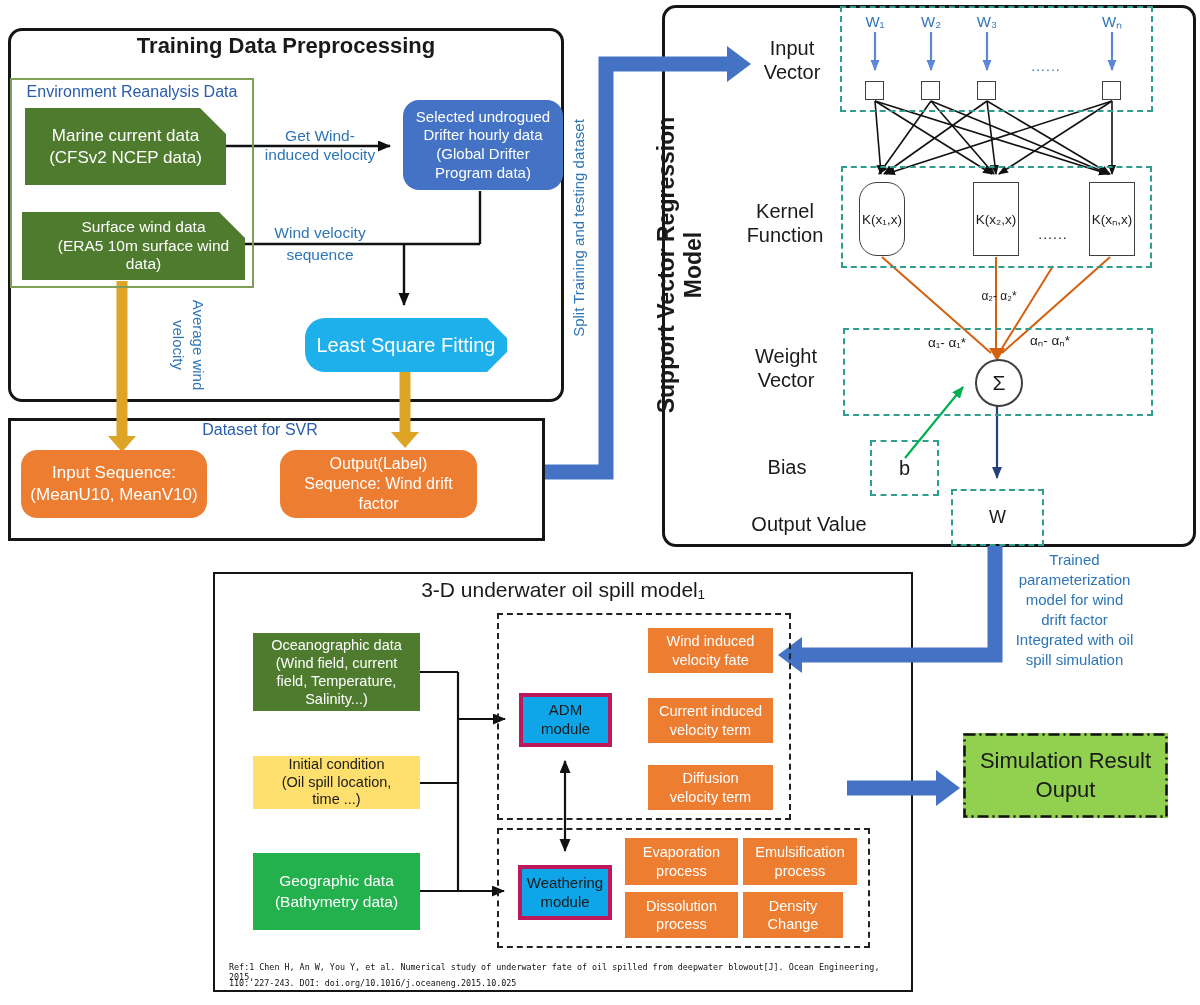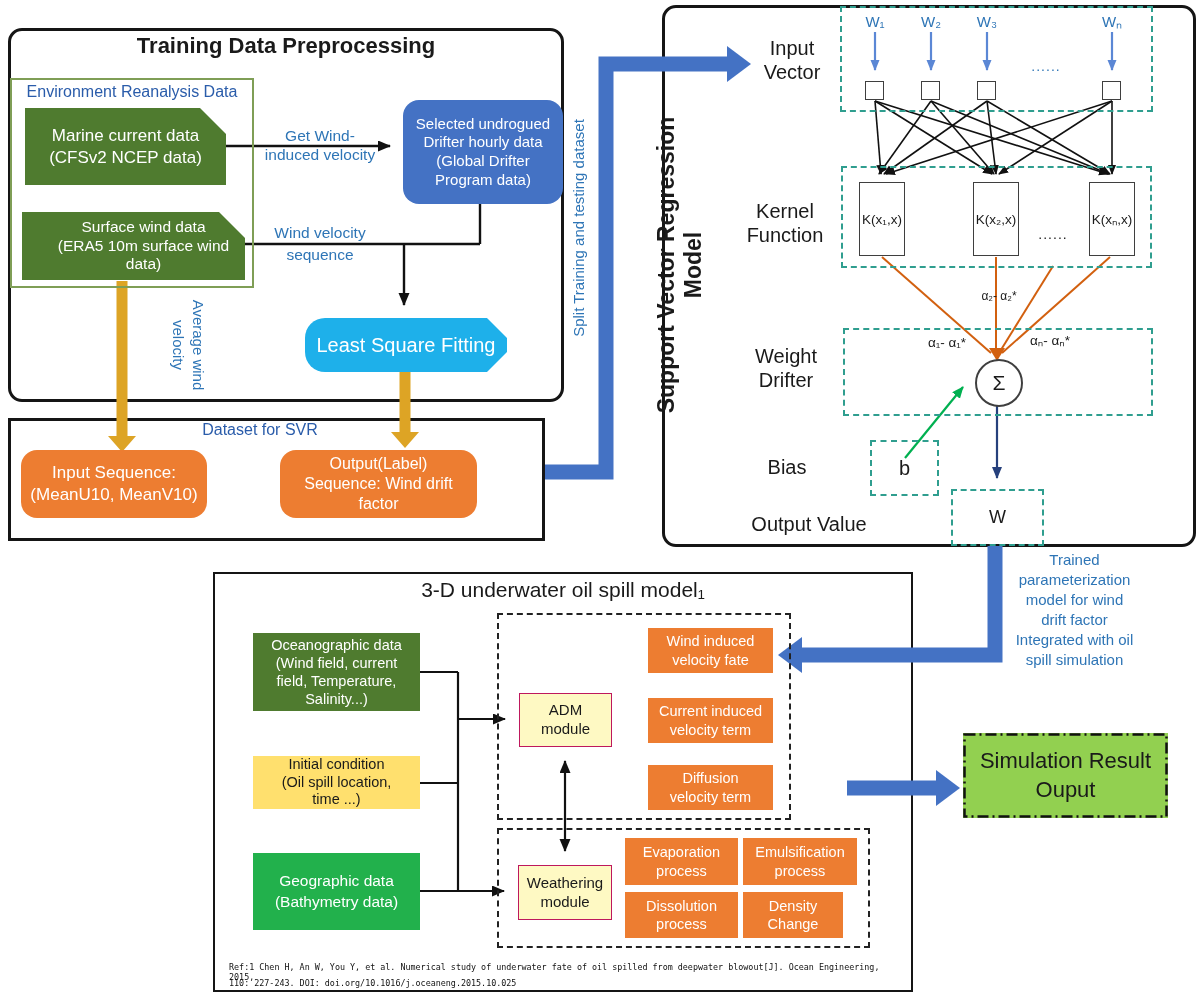--- a/index.html
+++ b/index.html
@@ -14,21 +14,21 @@
   .dblack{border:2px dashed #222;box-sizing:border-box;}
   .whitebox{border:1.6px solid #3f3f3f;background:#fff;box-sizing:border-box;}
   .blue{color:#2e75b6;}
   .hblue{color:#2a5caa;}
   .wtxt{color:#fff;}
   .orangebox{background:#ed7d31;border-radius:16px;}
   .orangesq{background:#ed7d31;}
   .snip{clip-path:polygon(0 0,calc(100% - 26px) 0,100% 26px,100% 100%,0 100%);}
   .lsf{background:#1eb0ea;border-radius:20px;
        clip-path:polygon(0 0,calc(100% - 20px) 0,100% 20px,100% calc(100% - 20px),calc(100% - 20px) 100%,0 100%);}
-  .cyanmod{background:#fef9c3;border:1px solid #be185d;box-sizing:border-box;}
+  .cyanmod{background:#0ea5e9;border:4px solid #be185d;box-sizing:border-box;}
   .rot-cw{transform:rotate(90deg);}
   .rot-ccw{transform:rotate(-90deg);}
   .mono{font-family:"DejaVu Sans Mono",monospace;}
 </style>
 </head>
 <body>
 
 <div id="stage">
 
   <div class="abs panel round14" style="left:8px;top:28px;width:556px;height:374px;"></div>
@@ -134,21 +134,21 @@
 (CFSv2 NCEP data)</div>
   <div class="abs flexc snip wtxt pre" style="left:22px;top:212px;width:203px;height:68px;background:#4f7b2f;font-size:15.5px;line-height:1.2;padding-left:20px;">Surface wind data
 (ERA5 10m surface wind
 data)</div>
 
   <div class="abs flexc blue pre" style="left:250px;top:124px;width:140px;height:42px;font-size:15.5px;line-height:1.25;">Get Wind-
 induced velocity</div>
   <div class="abs flexc blue pre" style="left:255px;top:222px;width:130px;height:44px;font-size:15.5px;line-height:1.45;">Wind velocity
 sequence</div>
 
-  <div class="abs flexc wtxt pre" style="left:403px;top:100px;width:160px;height:104px;background:#4472c4;border-radius:16px;font-size:15px;line-height:1.25;">Selected undrogued
+  <div class="abs flexc wtxt pre" style="left:403px;top:100px;width:160px;height:90px;background:#4472c4;border-radius:16px;font-size:15px;line-height:1.25;">Selected undrogued
 Drifter hourly data
 (Global Drifter
 Program data)</div>
 
   <div class="abs flexc lsf wtxt" style="left:305px;top:318px;width:202px;height:54px;font-size:20px;">
       <span>Least Square Fitting</span>
     </div>
 
   <div class="abs flexc blue pre rot-cw" style="left:132px;top:324px;width:112px;height:42px;font-size:15px;line-height:1.35;">Average wind
 velocity</div>
@@ -167,21 +167,21 @@
 
   <div class="abs flexc rot-ccw" style="left:510px;top:252px;width:340px;height:26px;font-size:23px;font-weight:600;">
       <span>Support Vector Regression Model</span>
     </div>
 
   <div class="abs flexc pre" style="left:742px;top:36px;width:100px;height:48px;font-size:20px;line-height:1.2;">Input
 Vector</div>
   <div class="abs flexc pre" style="left:725px;top:198px;width:120px;height:50px;font-size:20px;line-height:1.2;">Kernel
 Function</div>
   <div class="abs flexc pre" style="left:726px;top:343px;width:120px;height:50px;font-size:20px;line-height:1.2;">Weight
-Drifter</div>
+Vector</div>
   <div class="abs flexc" style="left:737px;top:456px;width:100px;height:22px;font-size:20px;">
       <span>Bias</span>
     </div>
   <div class="abs flexc" style="left:729px;top:513px;width:160px;height:22px;font-size:20px;">
       <span>Output Value</span>
     </div>
 
   <div class="abs dteal" style="left:840px;top:6px;width:313px;height:106px;"></div>
   <div class="abs dteal" style="left:841px;top:166px;width:311px;height:102px;"></div>
   <div class="abs dteal" style="left:843px;top:328px;width:310px;height:88px;"></div>
@@ -206,21 +206,21 @@
     </div>
   <div class="abs flexc blue" style="left:1025px;top:58px;width:42px;height:16px;font-size:14px;letter-spacing:1px;">
       <span>......</span>
     </div>
 
   <div class="abs whitebox" style="left:865px;top:81px;width:19px;height:19px;"></div>
   <div class="abs whitebox" style="left:921px;top:81px;width:19px;height:19px;"></div>
   <div class="abs whitebox" style="left:977px;top:81px;width:19px;height:19px;"></div>
   <div class="abs whitebox" style="left:1102px;top:81px;width:19px;height:19px;"></div>
 
-  <div class="abs whitebox flexc" style="left:859px;top:182px;width:46px;height:74px;font-size:13.5px;">
+  <div class="abs whitebox flexc" style="left:859px;top:182px;width:46px;height:74px;font-size:13.5px;border-radius:18px;">
       <span>K(x₁,x)</span>
     </div>
   <div class="abs whitebox flexc" style="left:973px;top:182px;width:46px;height:74px;font-size:13.5px;">
       <span>K(x₂,x)</span>
     </div>
   <div class="abs whitebox flexc" style="left:1089px;top:182px;width:46px;height:74px;font-size:13.5px;">
       <span>K(xₙ,x)</span>
     </div>
   <div class="abs flexc" style="left:1030px;top:226px;width:46px;height:16px;font-size:14px;letter-spacing:1px;">
       <span>......</span>

